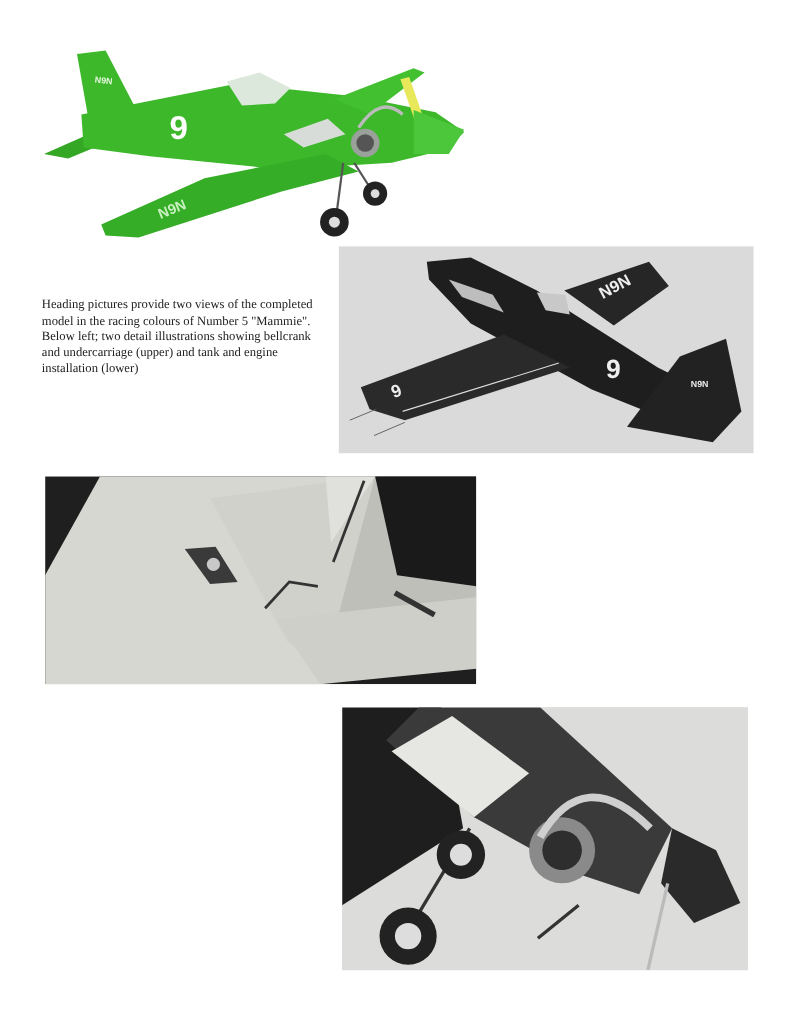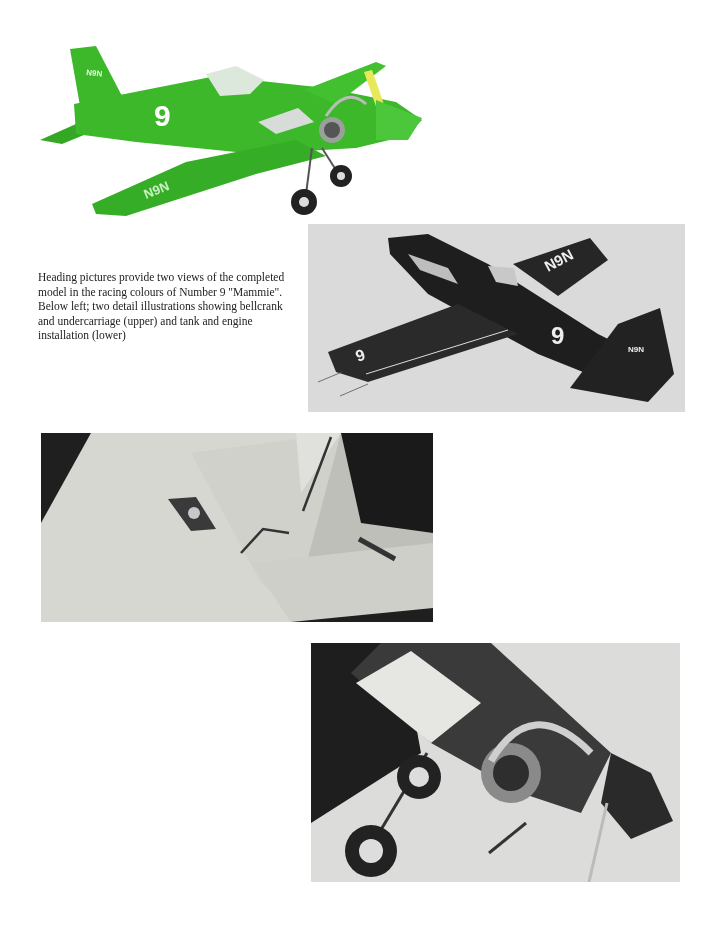--- a/index.html
+++ b/index.html
@@ -46,21 +46,21 @@
 
     <line x1="276" y1="104" x2="270" y2="150" stroke="#555" stroke-width="2"></line>
     <line x1="286" y1="104" x2="300" y2="126" stroke="#555" stroke-width="2"></line>
     <circle cx="305" cy="132" r="11" fill="#222"></circle>
       <circle cx="305" cy="132" r="4" fill="#ddd"></circle>
     <circle cx="268" cy="158" r="13" fill="#222"></circle>
       <circle cx="268" cy="158" r="5" fill="#ddd"></circle>
   </svg>
 </div>
 
-<div class="abs caption">Heading pictures provide two views of the completed model in the racing colours of Number 9 "Mammie". Below left; two detail illustrations showing bellcrank and undercarriage (upper) and tank and engine installation (lower)</div>
+<div class="abs caption">Heading pictures provide two views of the completed model in the racing colours of Number 5 "Mammie". Below left; two detail illustrations showing bellcrank and undercarriage (upper) and tank and engine installation (lower)</div>
 
 <div class="abs photo" style="left:308px;top:224px;width:377px;height:188px;background:#dcdcdc;">
   <svg viewBox="0 0 377 188">
     <rect width="377" height="188" fill="#dadada"></rect>
 
     <path d="M205 40 L282 14 L300 36 L250 72 Z" fill="#262626"></path>
     <text x="240" y="48" font-size="15" fill="#eee" font-family="Liberation Sans, sans-serif" font-weight="bold" transform="rotate(-28 240 48)">N9N</text>
 
     <path d="M80 14 L120 10 L180 40 L290 110 L350 140 L330 170 L230 130 L120 70 L82 30 Z" fill="#1e1e1e"></path>
 

